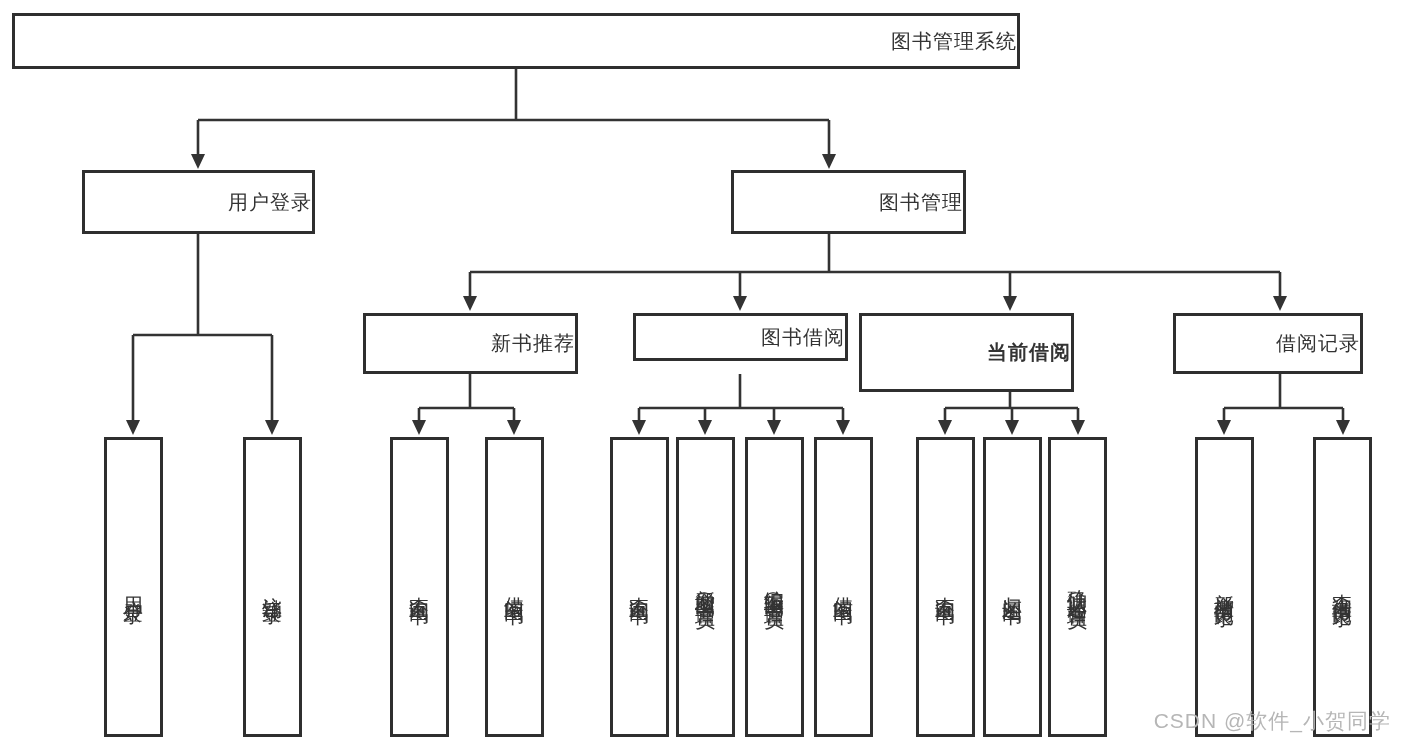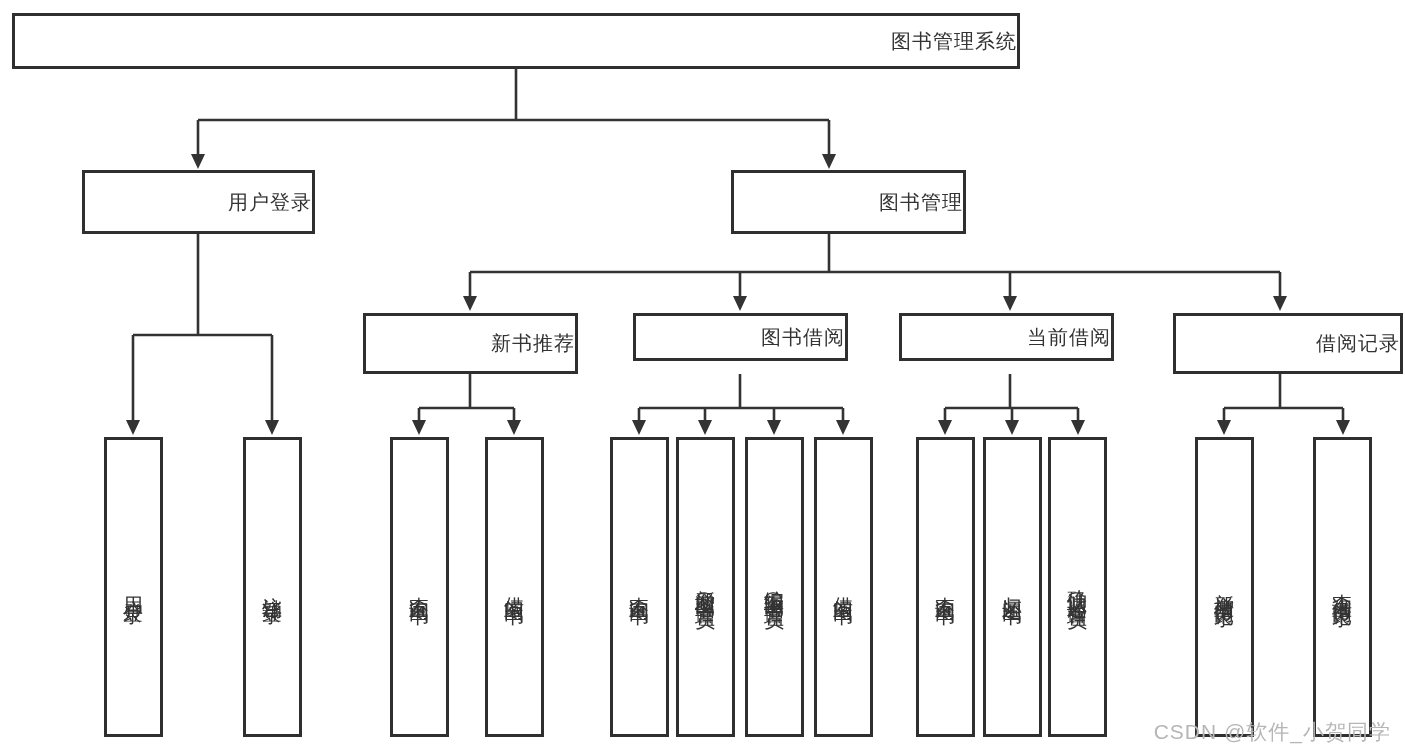--- a/index.html
+++ b/index.html
@@ -45,21 +45,21 @@
   }
   .vbox .vtext{
     writing-mode:vertical-rl;
     font-size:20px;color:var(--text,#333);
     letter-spacing:3px;
     line-height:1;
     max-height:288px;
   }
   .watermark{
     position:absolute;
-    right:14px;bottom:1px;
+    right:14px;bottom:12px;
     font-size:21px;
     color:var(--wm,#b6b6b6);
     letter-spacing:1px;
     white-space:nowrap;
   }
 </style>
 </head>
 <body>
 
 <div class="stage">
@@ -110,24 +110,24 @@
   <div class="hbox" style="left:712px;top:170px;width:235px;height:64px;margin-left:19px;">
     <span>图书管理</span>
   </div>
 
   <div class="hbox" style="left:363px;top:313px;width:215px;height:61px;padding-left:9px;">
     <span>新书推荐</span>
   </div>
   <div class="hbox" style="left:633px;top:313px;width:215px;height:48px;">
     <span>图书借阅</span>
   </div>
-  <div class="hbox" style="left:899px;top:313px;width:215px;height:48px;">
+  <div class="hbox" style="left:859px;top:313px;width:215px;height:79px;font-weight:bold;">
     <span>当前借阅</span>
   </div>
-  <div class="hbox" style="left:1173px;top:313px;width:230px;height:61px;">
+  <div class="hbox" style="left:1173px;top:313px;width:190px;height:61px;">
     <span>借阅记录</span>
   </div>
 
   <div class="vbox" style="left:104px;">
     <span class="vtext">用户登录</span>
   </div>
   <div class="vbox" style="left:243px;">
     <span class="vtext">注销登录</span>
   </div>
 

